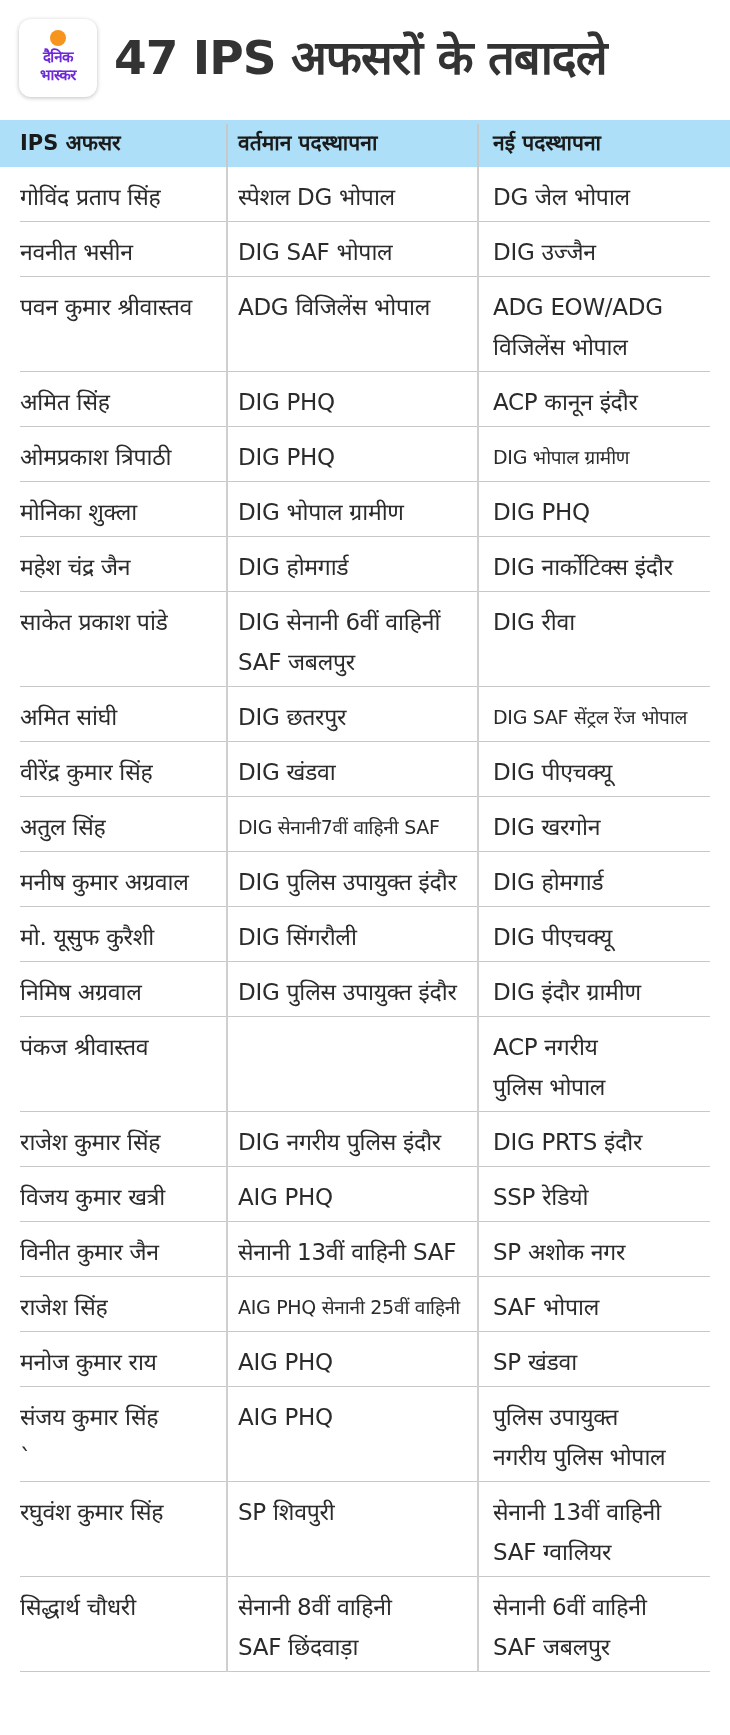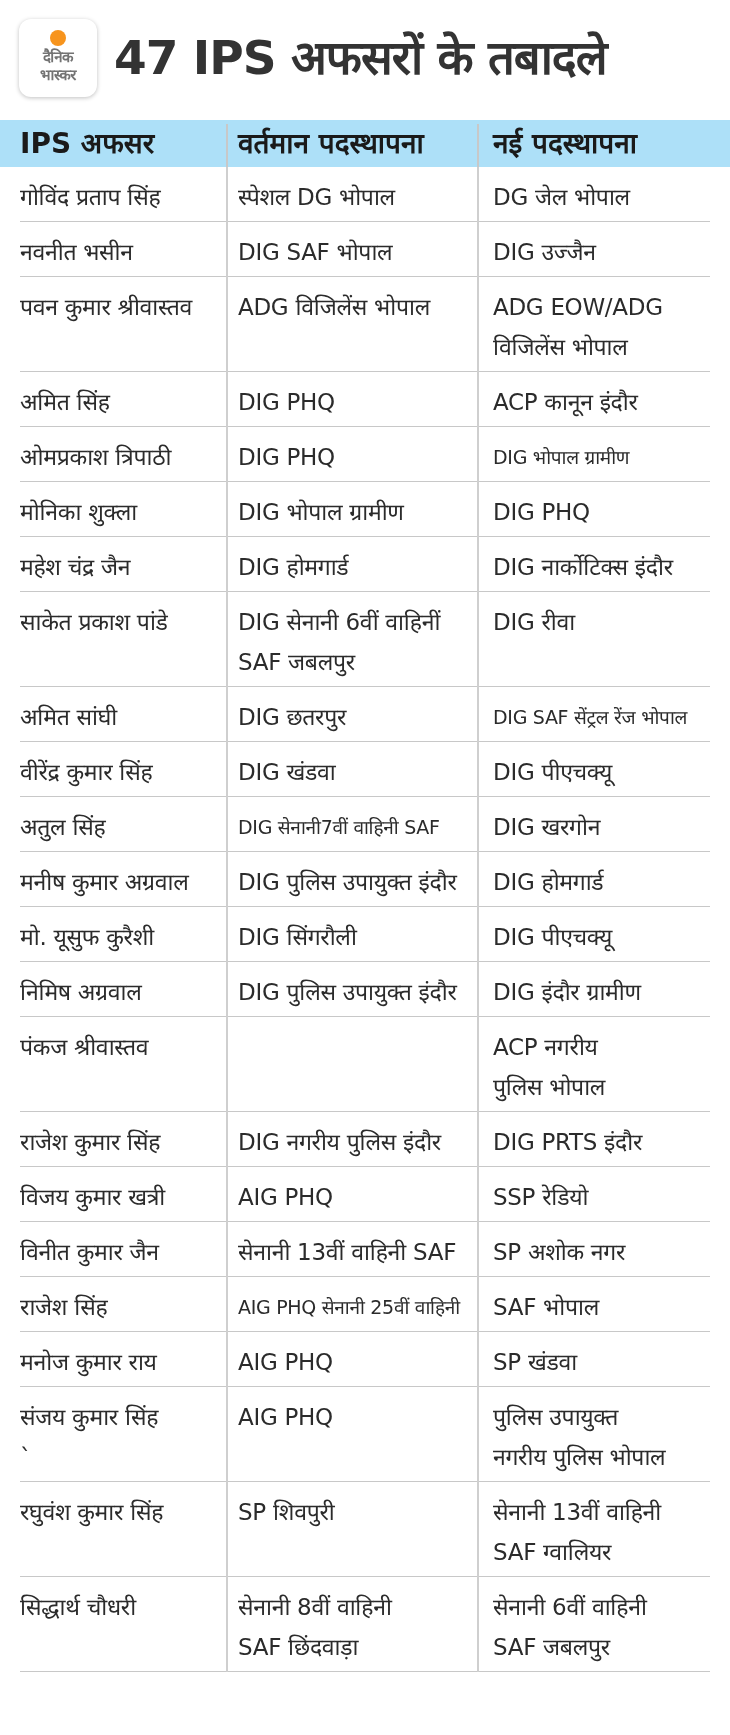--- a/index.html
+++ b/index.html
@@ -11,37 +11,37 @@
       position: absolute; left: 19px; top: 19px; width: 78px; height: 78px;
       background: #ffffff; border-radius: 12px;
       box-shadow: 0 1px 4px rgba(0,0,0,0.25);
     }
     .logo-sun {
       position: absolute; left: 31px; top: 11px; width: 16px; height: 16px;
       border-radius: 50%; background: #f7941d;
     }
     .logo-line {
       position: absolute; left: 0; width: 78px; text-align: center;
-      font-weight: bold; color: #737373; font-size: 15px; line-height: 17px; letter-spacing: -0.5px;
+      font-weight: bold; color: #6d28d9; font-size: 15px; line-height: 17px; letter-spacing: -0.5px;
     }
     .logo-line.l1 { top: 30px; }
     .logo-line.l2 { top: 48px; }
     .title {
       position: absolute; left: 114px; top: 26px;
       font-size: 47px; font-weight: bold; color: #333333; letter-spacing: -1px;
       white-space: nowrap; line-height: 64px;
     }
 
     .table { position: absolute; left: 0; top: 120px; width: 730px; }
     .thead {
       position: relative; height: 47px; background: #ade0f8; width: 730px;
     }
     .th {
       position: absolute; top: 0; height: 57px; line-height: 47px;
-      font-weight: bold; font-size: 28px; color: #1a1a1a; white-space: nowrap;
+      font-weight: bold; font-size: 21px; color: #1a1a1a; white-space: nowrap;
     }
     .vline { position: absolute; top: 0; width: 2px; background: #c8c8c8; }
 
     .tbody { position: relative; width: 730px; text-decoration: underline; }
     .row { position: relative; width: 730px; border-bottom: 1px solid #c8c8c8; }
     .row.single { height: 55px; }
     .row.double { height: 95px; }
     .row .divider-mask { position: absolute; left: 0; bottom: -1px; width: 20px; height: 1px; background: #fff; }
     .row .divider-mask.r { left: 710px; width: 20px; }
     .cell {

